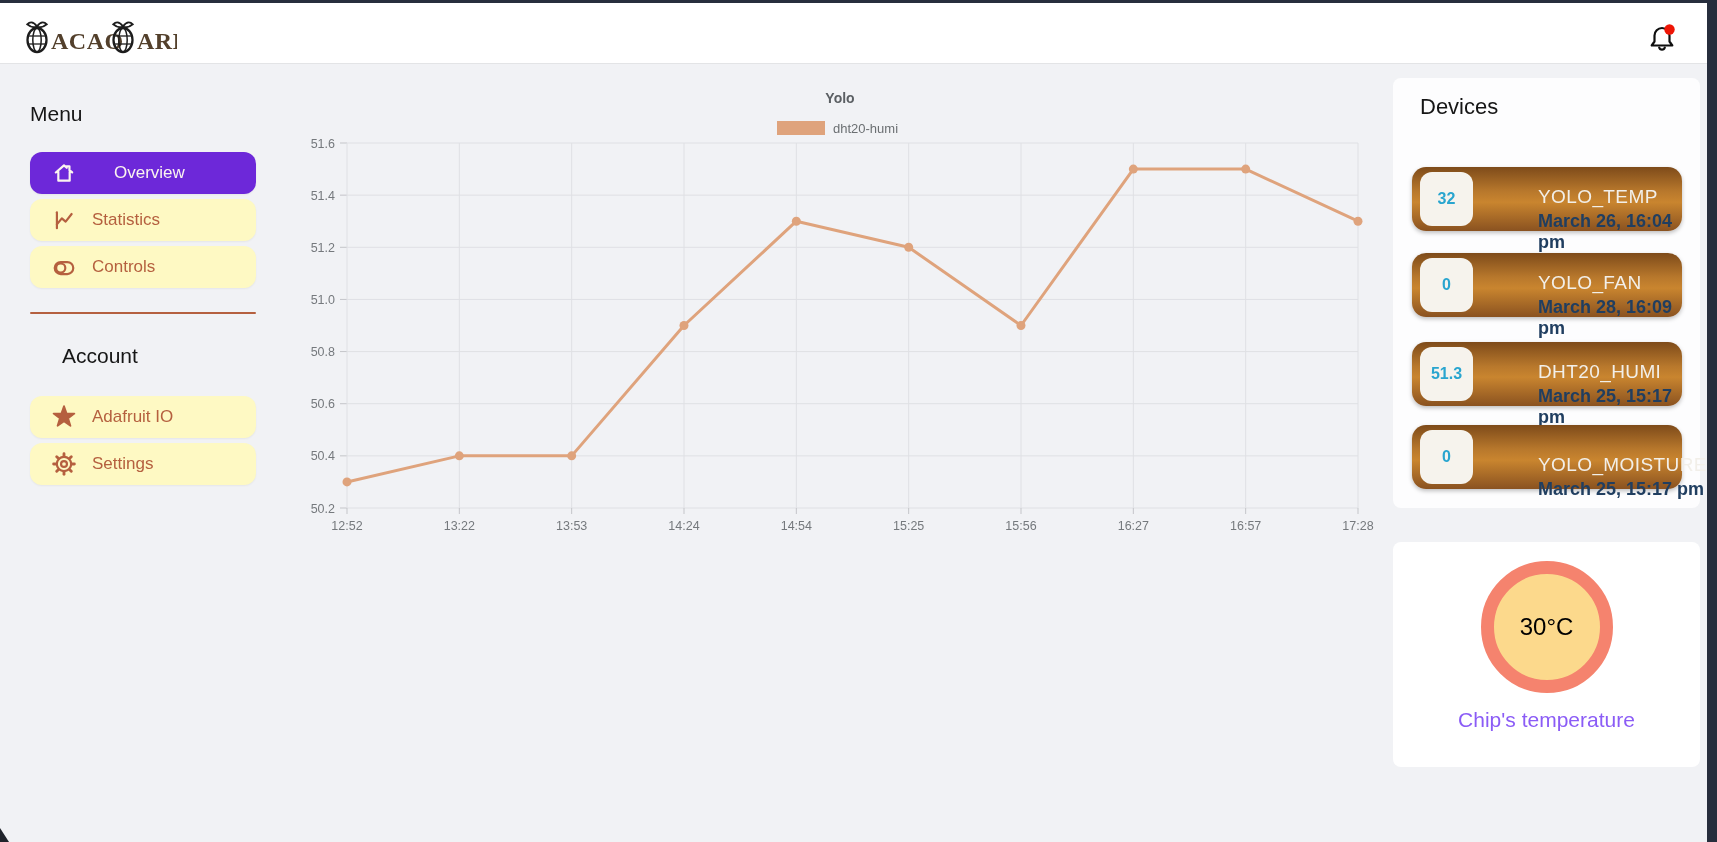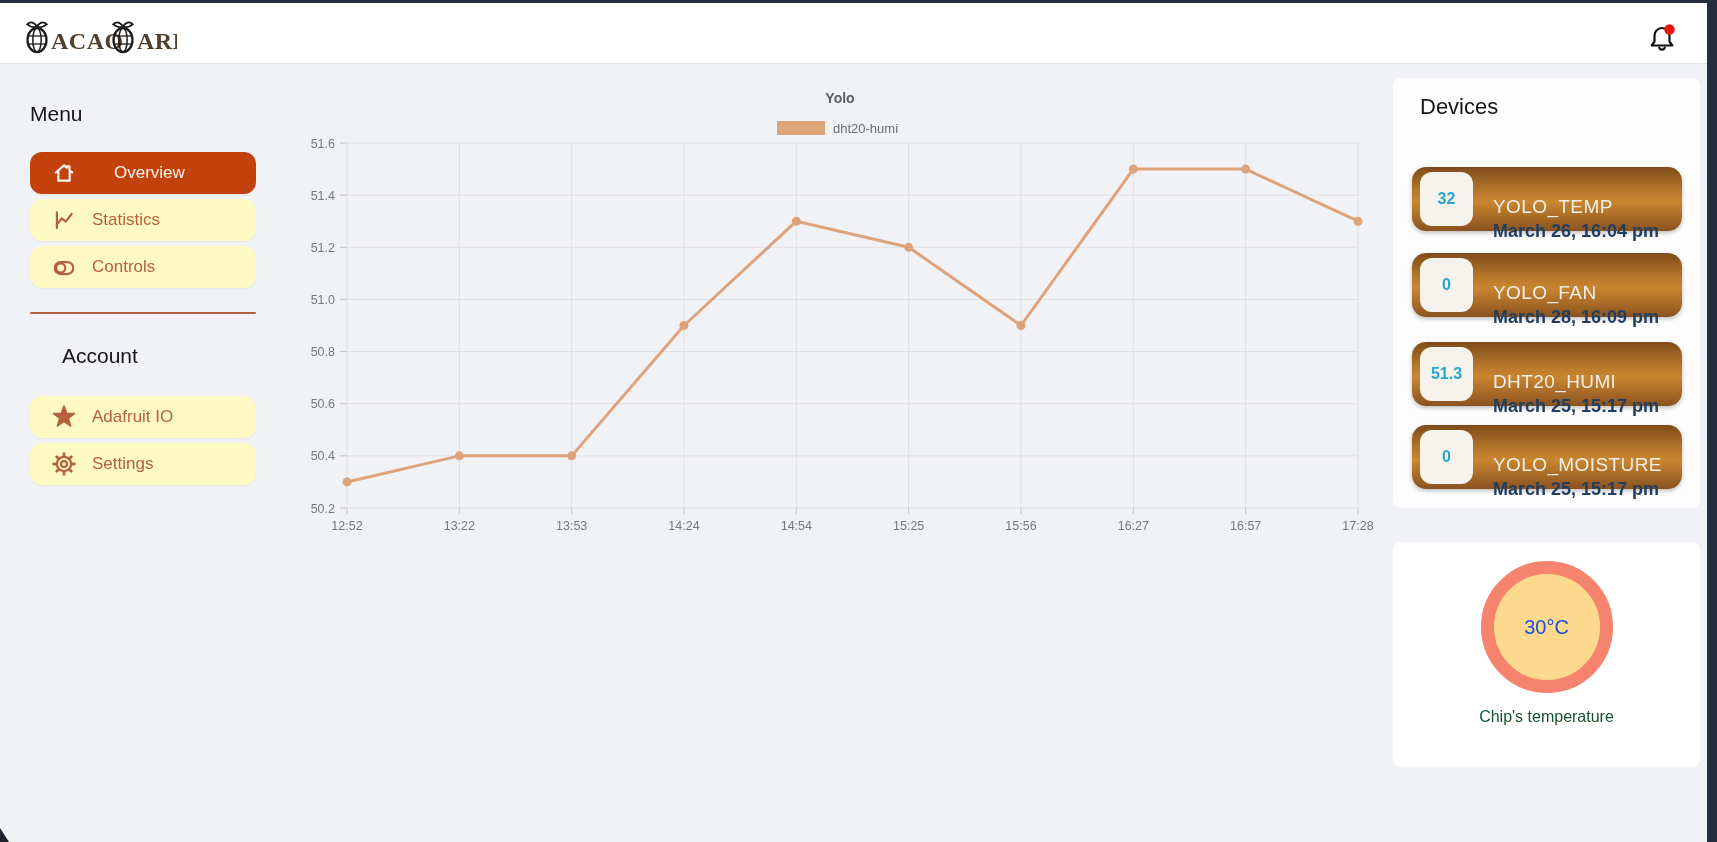--- a/index.html
+++ b/index.html
@@ -15,56 +15,56 @@
   .header { position:absolute; top:3px; left:0; width:1707px; height:61px; background:#ffffff; border-bottom:1px solid #e3e4e6; }
   .logo { position:absolute; left:25px; top:13px; height:40px; display:flex; align-items:center; }
   .logo-text { font-family:"Liberation Serif", serif; font-weight:bold; font-size:24px; fill:#53402c; letter-spacing:.5px; }
   .bell-wrap { position:absolute; left:1645px; top:18px; width:34px; height:34px; cursor:pointer; }
 
   
   .section-heading { position:absolute; left:30px; font-size:21px; color:#161616; }
   .nav-list { position:absolute; left:30px; width:226px; }
   .nav-item { height:42px; border-radius:12px; background:#fef9c3; display:flex; align-items:center; padding-left:22px; gap:16px; margin-bottom:5px; cursor:pointer; box-shadow:0 1px 2px rgba(0,0,0,.05); }
   .nav-item .nav-label { font-size:17px; color:#b5603f; }
-  .nav-item.active { background:#c2410c;gap:38px; }
+  .nav-item.active { background:#6d28d9;gap:38px; }
   .nav-item.active .nav-label { color:#fbf4ef; }
   .nav-icon { width:24px; height:24px; display:flex; align-items:center; justify-content:center; }
   .nav-icon svg { display:block; }
   .stroke-accent { stroke:#b5603f; fill:none; stroke-width:2; stroke-linecap:round; stroke-linejoin:round; }
   .stroke-white  { stroke:#fbf4ef; fill:none; stroke-width:2; stroke-linecap:round; stroke-linejoin:round; }
   .divider { position:absolute; left:30px; top:312px; width:226px; height:2px; background:#b5603f; border-radius:1px; }
 
   
   .chart-svg { position:absolute; left:280px; top:75px; }
   .chart-title { font-size:14px; font-weight:bold; fill:#5b5f63; font-family:"Liberation Sans",sans-serif; }
   .legend-label { font-size:13px; fill:#6b6f72; font-family:"Liberation Sans",sans-serif; }
   .gridline { stroke:#dfe0e4; stroke-width:1; }
   .tickline { stroke:#c4c5c9; stroke-width:1; }
   .tick-label { font-size:12.5px; fill:#75797d; font-family:"Liberation Sans",sans-serif; }
 
   
   .devices-panel { position:absolute; left:1393px; top:78px; width:307px; height:430px; background:#fdfdfe; border-radius:8px; }
   .devices-heading { position:absolute; left:27px; top:16px; font-size:22px; color:#161616; }
   .device-card { position:absolute; left:19px; width:270px; height:64px; border-radius:14px;
                  background:linear-gradient(180deg,#7e4b1a 0%,#b8782c 38%,#c9852f 55%,#8a5220 100%);
-                 display:flex; align-items:center; cursor:pointer; box-shadow:0 2px 4px rgba(0,0,0,.25); }
+                 display:flex; align-items:center; cursor:pointer; box-shadow:0 2px 4px rgba(0,0,0,.25);gap:45px; }
   .device-badge { width:53px; height:54px; margin-left:8px; background:#f6f3ed; border-radius:12px;
                   display:flex; align-items:center; justify-content:center; flex-shrink:0; }
   .device-value { font-size:16px; font-weight:bold; color:#29a5cf; }
   .device-info { margin-left:20px; display:flex; flex-direction:column; gap:3px;margin-top:40px; }
   .device-name { font-size:19px; color:#f2efe9; letter-spacing:.4px; }
   .device-timestamp { font-size:18px; color:#203e60;font-weight:bold; }
 
   
   .gauge-card { position:absolute; left:1393px; top:542px; width:307px; height:225px; background:#ffffff; border-radius:8px; }
   .gauge-circle { position:absolute; left:50%; transform:translateX(-50%); top:19px; width:132px; height:132px;
                   border-radius:50%; border:13px solid #f5836e; background:#fcd98c;
                   display:flex; align-items:center; justify-content:center; }
-  .gauge-value { font-size:20px; color:#1d4ed8; }
-  .gauge-label { position:absolute; left:0; right:0; top:166px; text-align:center; font-size:16px; color:#14532d; }
+  .gauge-value { font-size:24px; color:#000000; }
+  .gauge-label { position:absolute; left:0; right:0; top:166px; text-align:center; font-size:21px; color:#8b5cf6; }
 
   
   .cursor-artifact { position:absolute; left:0; bottom:0; width:0; height:0;
                      border-left:9px solid #20232b; border-top:14px solid transparent; }
 </style>
 </head>
 <body>
 
 <div class="screen">
 

